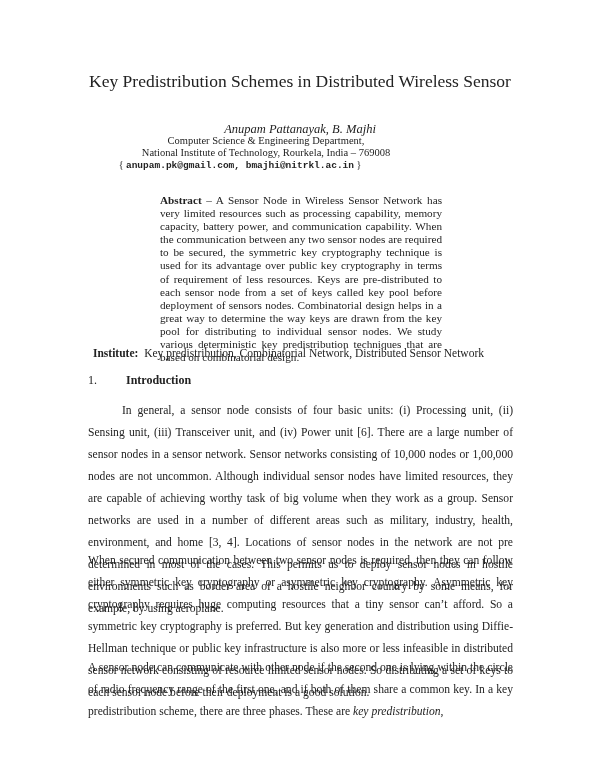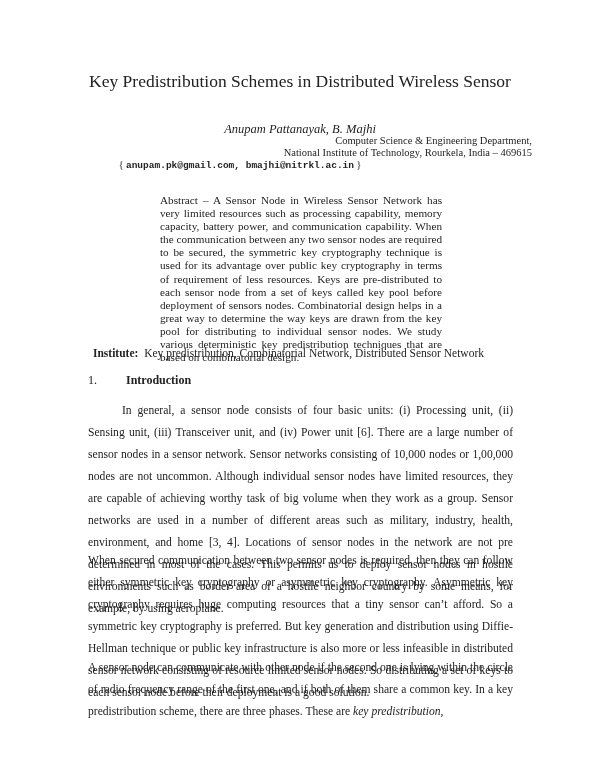--- a/index.html
+++ b/index.html
@@ -2,47 +2,47 @@
 <html><head>
 <meta charset="utf-8">
 <style>
   html, body { margin:0; padding:0; background:#ffffff; }
   body { width:600px; height:776px; overflow:hidden; position:relative;
          font-family:"Liberation Serif","DejaVu Serif",serif; color:#222; }
   .title { position:absolute; left:0; width:600px; top:70px; text-align:center;
            font-size:17.5px; line-height:22px; color:#222; }
   .authors { position:absolute; left:0; width:600px; top:121px; text-align:center;
              font-style:italic; font-size:12.5px; line-height:16px; }
-  .affil { position:absolute; left:0; width:532px; text-align:right;
+  .affil { position:absolute; left:0; width:532px; text-align:center;
            font-size:10.5px; line-height:13px; }
   .email { position:absolute; left:0; width:480px; top:158px; text-align:center;
            font-size:10px; line-height:13px; }
   .email .mono { font-family:"Liberation Mono","DejaVu Sans Mono",monospace; font-weight:bold; font-size:9.5px; }
   .abstract { position:absolute; left:160px; width:282px; top:194px;
               font-size:11.2px; line-height:13.1px; text-align:justify; }
-  .abstract b { font-weight:normal; }
+  .abstract b { font-weight:bold; }
   .keywords { position:absolute; left:93px; top:346px; font-size:11.5px; line-height:14px; white-space:nowrap; }
   .keywords b { font-weight:bold; }
   .sec { position:absolute; left:88px; top:373px; font-size:12px; line-height:14px; }
   .sec .num { display:inline-block; width:38px; }
   .sec .name { font-weight:bold; }
   .para { position:absolute; left:88px; width:425px; font-size:11.6px; line-height:22px; text-align:justify; }
   .para.indent { text-indent:34px; }
   .para i { font-style:italic; }
 </style>
 </head>
 <body>
 
 <div class="title">
   <div>Key Predistribution Schemes in Distributed Wireless Sensor</div>
 </div>
 
 <div class="authors">Anupam Pattanayak, B. Majhi</div>
 <div class="affil" style="top:134px">Computer Science &amp; Engineering Department,</div>
-<div class="affil" style="top:146px">National Institute of Technology, Rourkela, India – 469615</div>
+<div class="affil" style="top:146px">National Institute of Technology, Rourkela, India – 769008</div>
 <div class="email">
   <span>{</span>
   <span class="mono">anupam.pk@gmail.com, bmajhi@nitrkl.ac.in</span>
   <span>}</span>
 </div>
 
 <div class="abstract"><b>Abstract</b><span> – </span><span>A Sensor Node in Wireless Sensor Network has very limited resources such as processing capability, memory capacity, battery power, and communication capability. When the communication between any two sensor nodes are required to be secured, the symmetric key cryptography technique is used for its advantage over public key cryptography in terms of requirement of less resources.  Keys are pre-distributed to each sensor node from a set of keys called key pool before deployment of sensors nodes. Combinatorial design helps in a great way to determine the way keys are drawn from the key pool for distributing to individual sensor nodes. We study various deterministic key predistribution techniques that are based on combinatorial design.</span></div>
 
 <div class="keywords">
   <b>Institute:</b>&nbsp;&nbsp;<span>Key predistribution, Combinatorial Network, Distributed Sensor Network</span>

